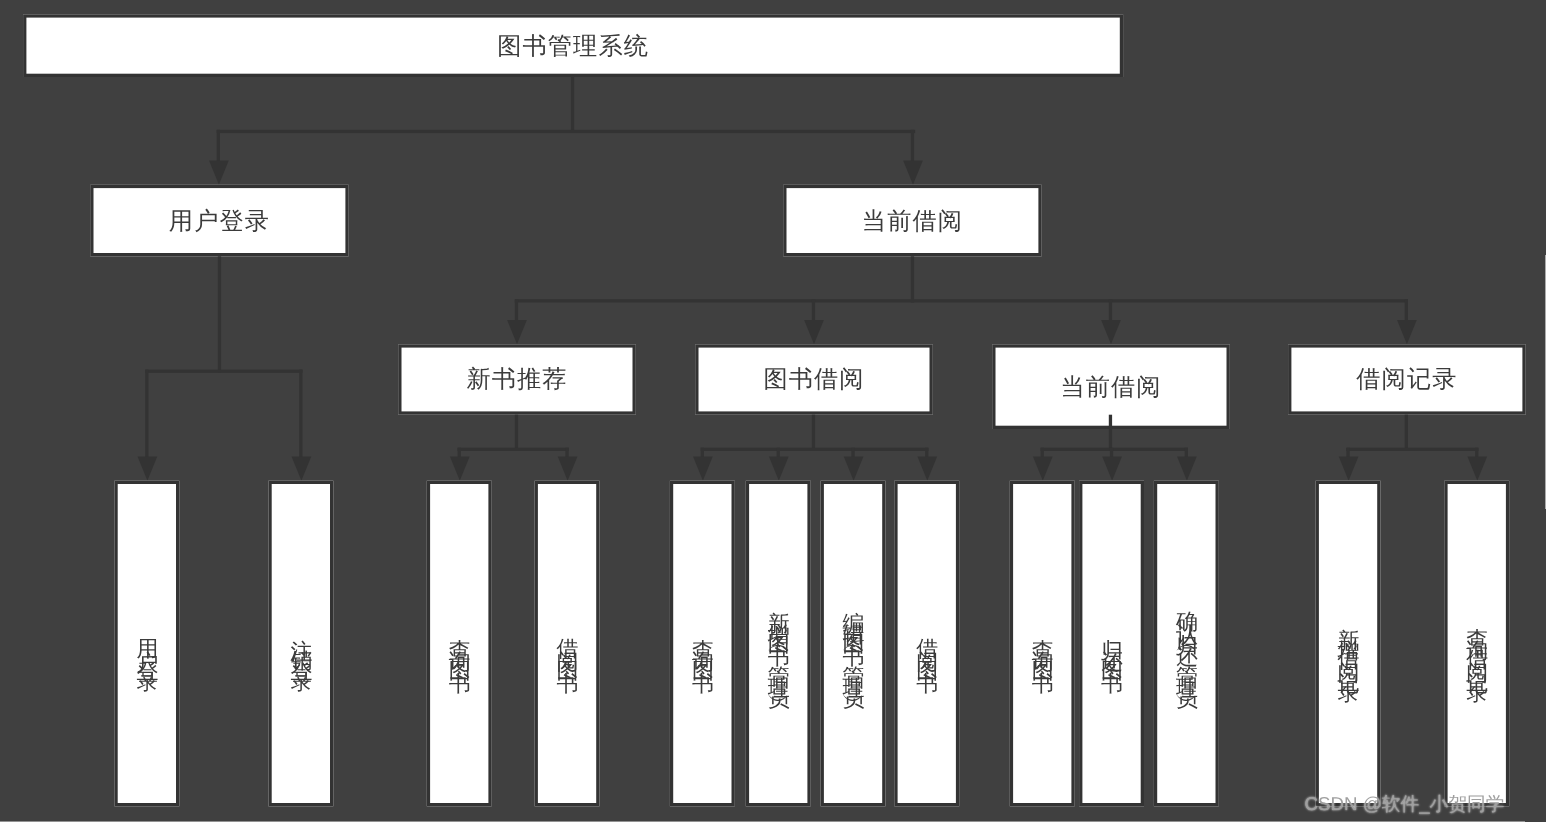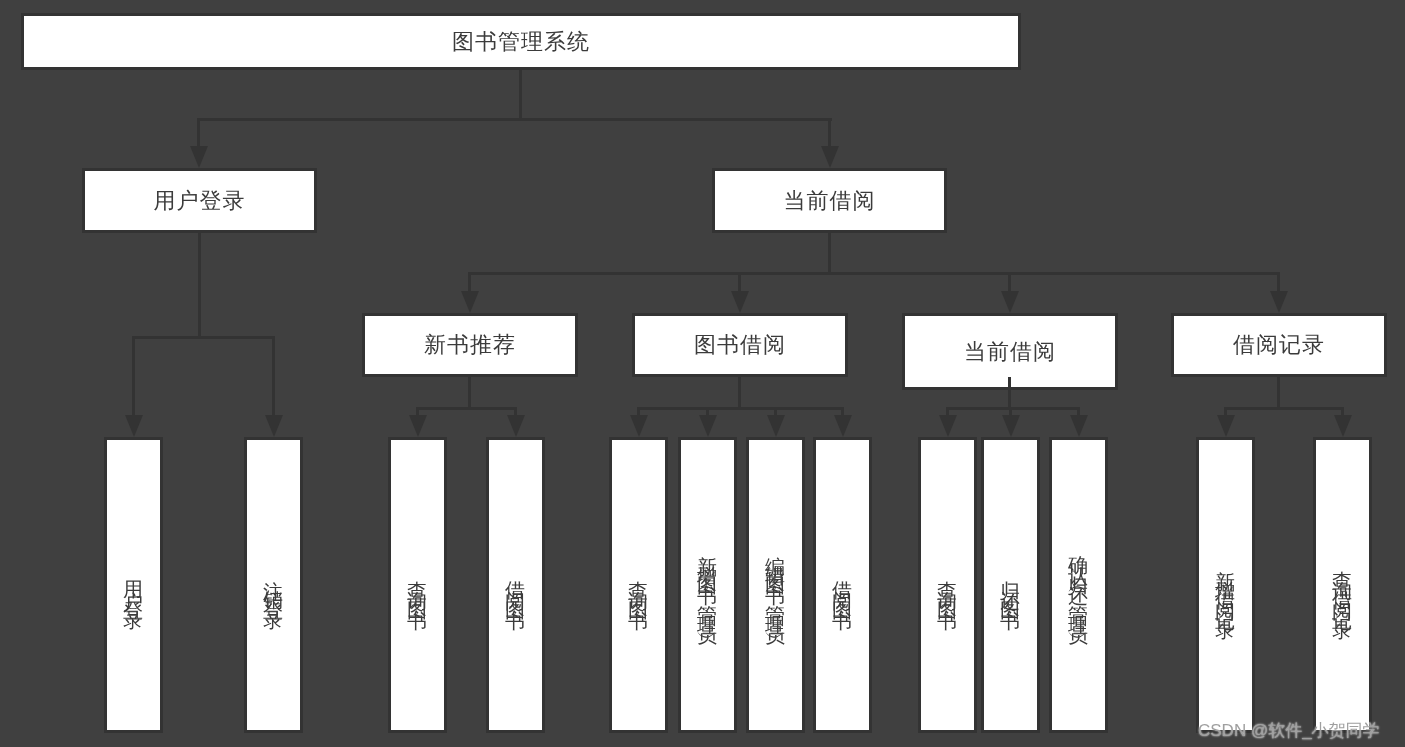--- a/index.html
+++ b/index.html
@@ -21,21 +21,20 @@
   .hline{height:3px;}
   .arrow{
     position:absolute;width:0;height:0;
     border-left:9px solid transparent;border-right:9px solid transparent;
     border-top:22px solid #333333;
   }
   .watermark{
     position:absolute;left:1186px;top:719px;z-index:5;
     font-size:17px;color:#9f9f9f;white-space:nowrap;
     text-shadow:0 0 2px #ffffff;
-    margin-left:12px;
   }
 </style>
 </head>
 <body>
 
 <div class="canvas">
 
   <div class="box" style="left:21px;top:13px;width:1000px;height:57px;">
     <span class="lbl">图书管理系统</span>
   </div>

